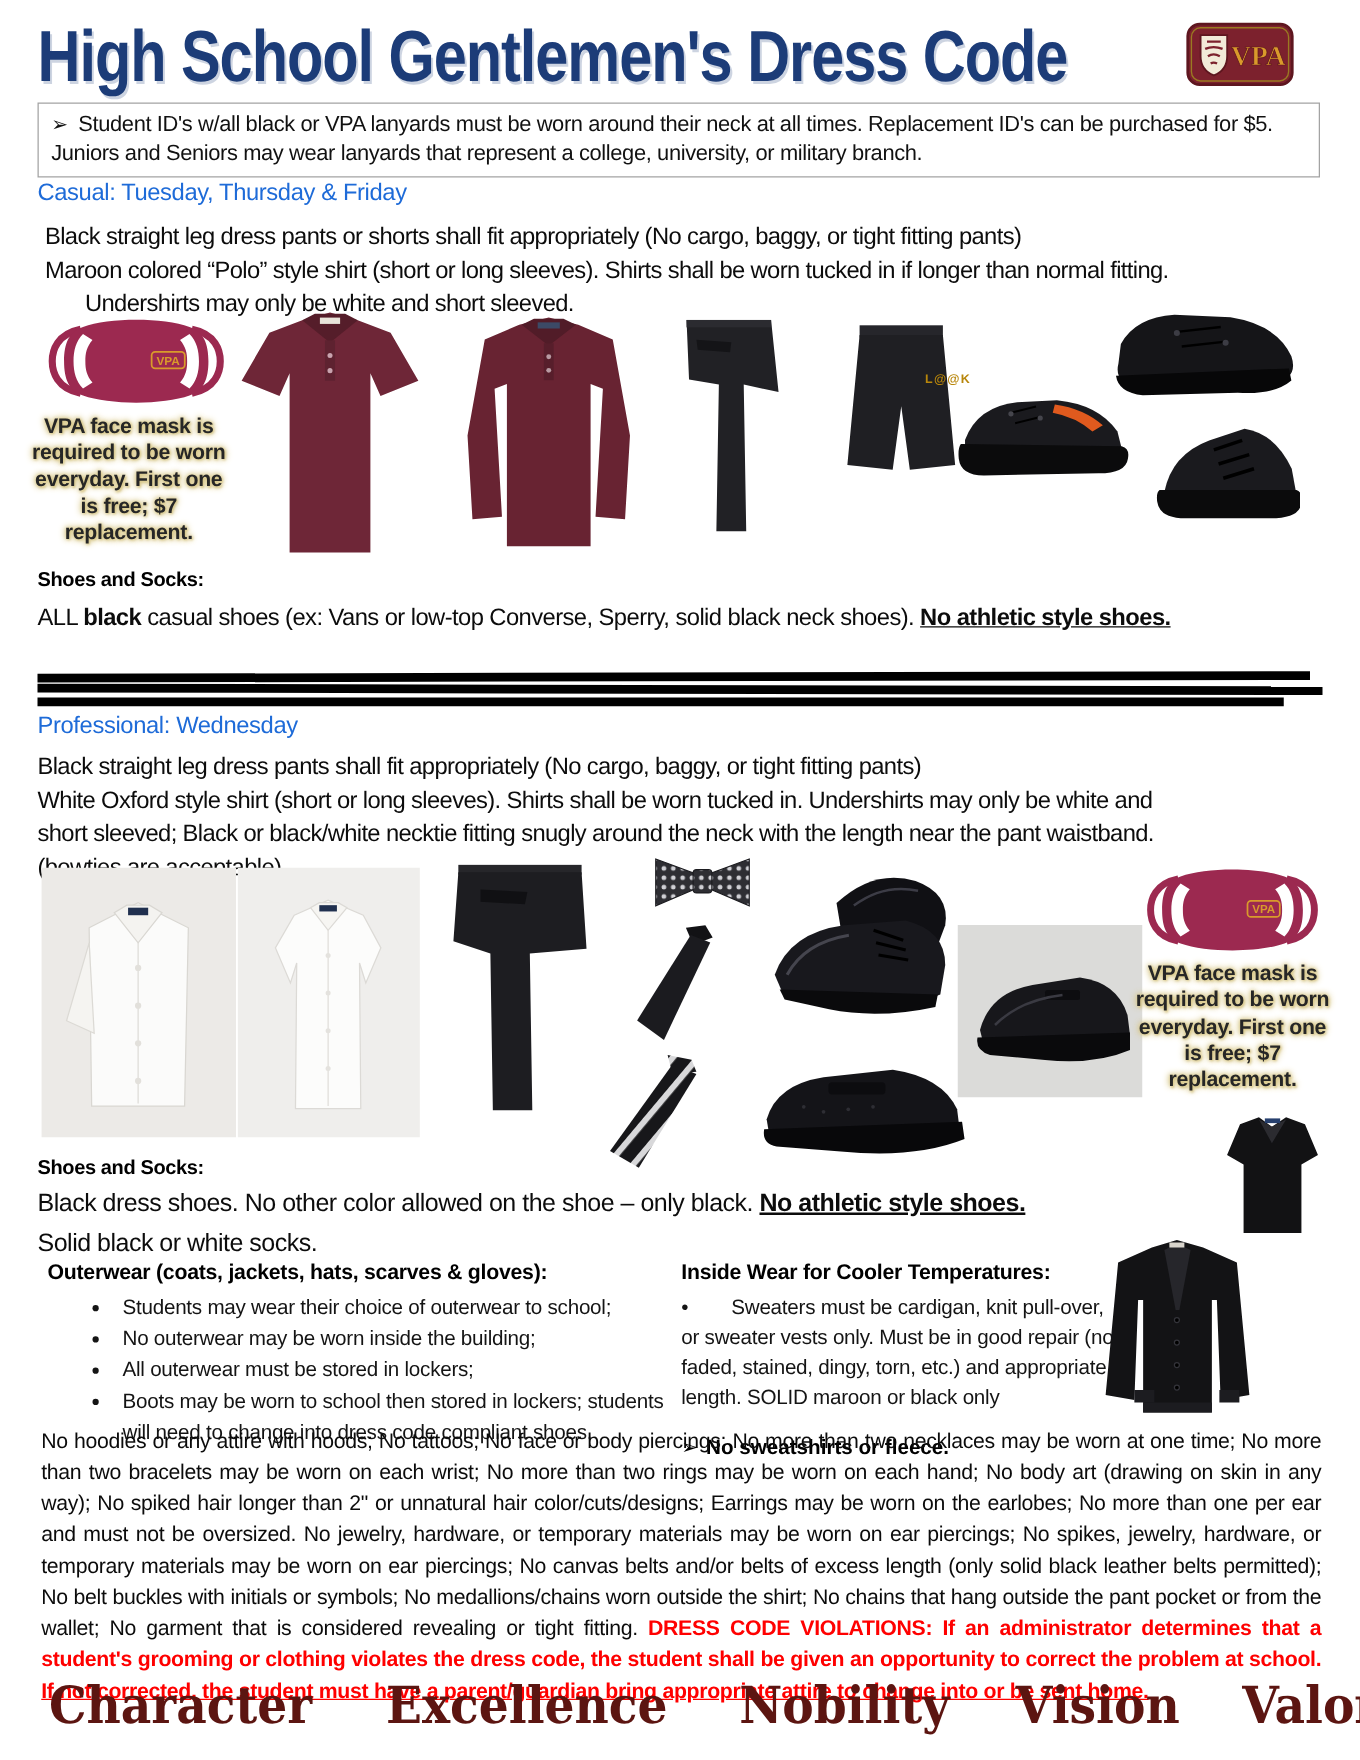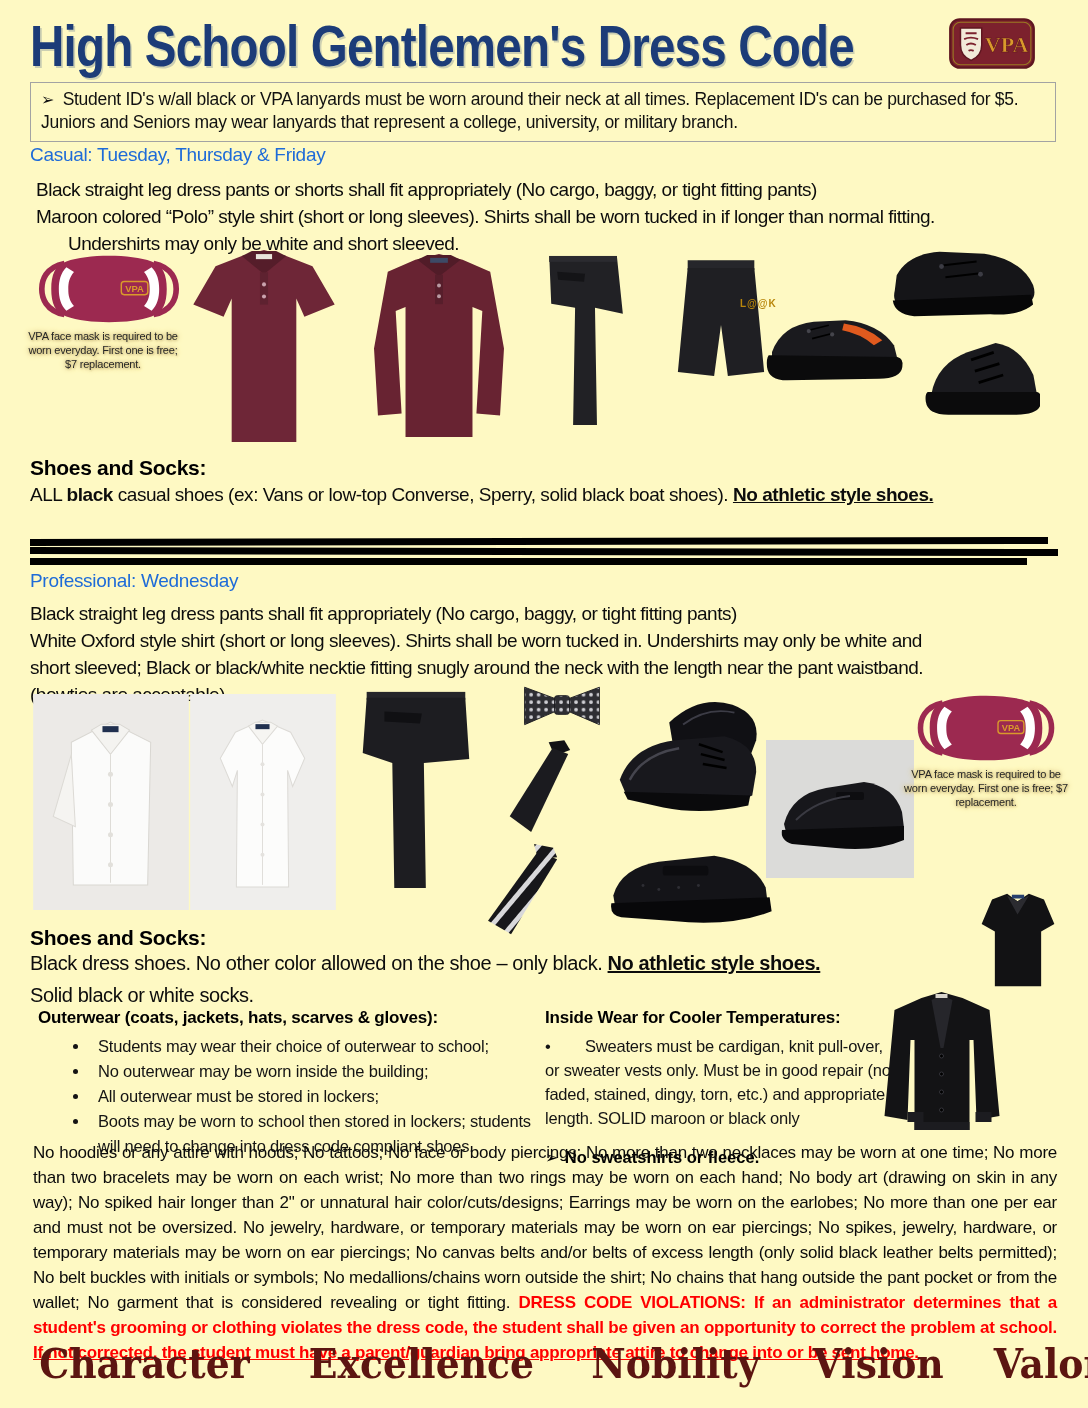--- a/index.html
+++ b/index.html
@@ -1,42 +1,42 @@
 <!DOCTYPE html>
 <html><head>
 <meta charset="utf-8">
 <style>
   * { margin:0; padding:0; box-sizing:border-box; }
   body { background:#888; font-family:"Liberation Sans", sans-serif; }
-  .page { position:relative; width:1088px; height:1408px; background:#fef9c3; margin:0 auto; overflow:hidden; }
+  .page { position:relative; width:1088px; height:1408px; background:#ffffff; margin:0 auto; overflow:hidden; }
 
   .abs { position:absolute; }
 
   
   .title { left:30px; top:12px; font-size:58px; font-weight:bold; color:#1c3c78;
            letter-spacing:-1px; transform:scaleX(0.82); transform-origin:left top;
            white-space:nowrap; text-shadow:2px 2px 0 rgba(28,60,120,0.22); }
   .logo { left:948px; top:16px; width:88px; height:55px; }
 
   
   .notice { left:30px; top:82px; width:1026px; border:1px solid #a3a3a3; padding:5px 10px 7px 10px;
             font-size:17.5px; letter-spacing:-0.3px; line-height:1.32; color:#111; }
   .notice .arrow { font-size:16px; margin-right:4px; }
 
   .blue-heading { font-size:19px; font-weight:normal; color:#1e6bd8; letter-spacing:-0.3px; }
-  .black-heading { font-size:21px; font-weight:bold; color:#000; letter-spacing:-0.3px; }
+  .black-heading { font-size:16px; font-weight:bold; color:#000; letter-spacing:-0.3px; }
 
   .para { font-size:19px; letter-spacing:-0.5px; color:#0c0c0c; line-height:27px; }
   .indent { padding-left:32px; }
 
   .body-line { font-size:19px; letter-spacing:-0.45px; color:#0c0c0c; }
   .bold { font-weight:bold; }
   .warn { font-weight:bold; text-decoration:underline; }
 
-  .mask-note { text-align:center; font-weight:normal; font-size:11px; line-height:1.25; color:#262626;
+  .mask-note { text-align:center; font-weight:bold; font-size:17px; line-height:1.25; color:#262626;
                letter-spacing:-0.2px;
                text-shadow:0 0 3px #d9c98c, 0 0 5px #d9c98c, 0 0 7px #d9c98c, 1px 1px 2px #d9c98c; }
 
   .divider { left:30px; top:538px; width:1028px; }
   .divider .bar { height:7px; background:#000; margin-bottom:3px; }
   .divider .b1 { width:99%; transform:rotate(-0.12deg); }
   .divider .b2 { width:100%; transform:rotate(0.12deg); }
   .divider .b3 { width:97%; }
 
   .col-heading { font-size:17px; font-weight:bold; color:#000; letter-spacing:-0.2px; }
@@ -164,21 +164,21 @@
 
   <div class="abs" style="left:922px; top:326px; width:118px; height:98px;">
     <svg viewBox="0 0 125 100">
       <path d="M10 70 Q16 38 48 26 L78 16 Q104 20 118 50 L122 72 Z" fill="#1a1a1e"></path>
       <path d="M52 34 L76 26 M56 46 L82 38 M60 58 L86 50" stroke="#000" stroke-width="3" fill="none"></path>
       <path d="M6 68 L122 68 Q128 70 126 80 Q124 92 100 92 L28 92 Q6 92 4 78 Q3 70 6 68 Z" fill="#0b0b0c"></path>
     </svg>
   </div>
 
   <div class="abs black-heading" style="left:30px; top:456px;">Shoes and Socks:</div>
-  <div class="abs body-line" style="left:30px; top:484px;"><span>ALL </span><span class="bold">black</span><span> casual shoes (ex: Vans or low-top Converse, Sperry, solid black boat shoes).  </span><span class="warn">No athletic style shoes.</span></div>
+  <div class="abs body-line" style="left:30px; top:484px;"><span>ALL </span><span class="bold">black</span><span> casual shoes (ex: Vans or low-top Converse, Sperry, solid black neck shoes).  </span><span class="warn">No athletic style shoes.</span></div>
 
   <div class="abs divider">
     <div class="bar b1"></div>
       <div class="bar b2"></div>
       <div class="bar b3"></div>
   </div>
 
   <div class="abs blue-heading" style="left:30px; top:570px;">Professional: Wednesday</div>
   <div class="abs" style="left:30px; top:600px; width:1026px;">
     <div class="para">Black straight leg dress pants shall fit appropriately (No cargo, baggy, or tight fitting pants)</div>

